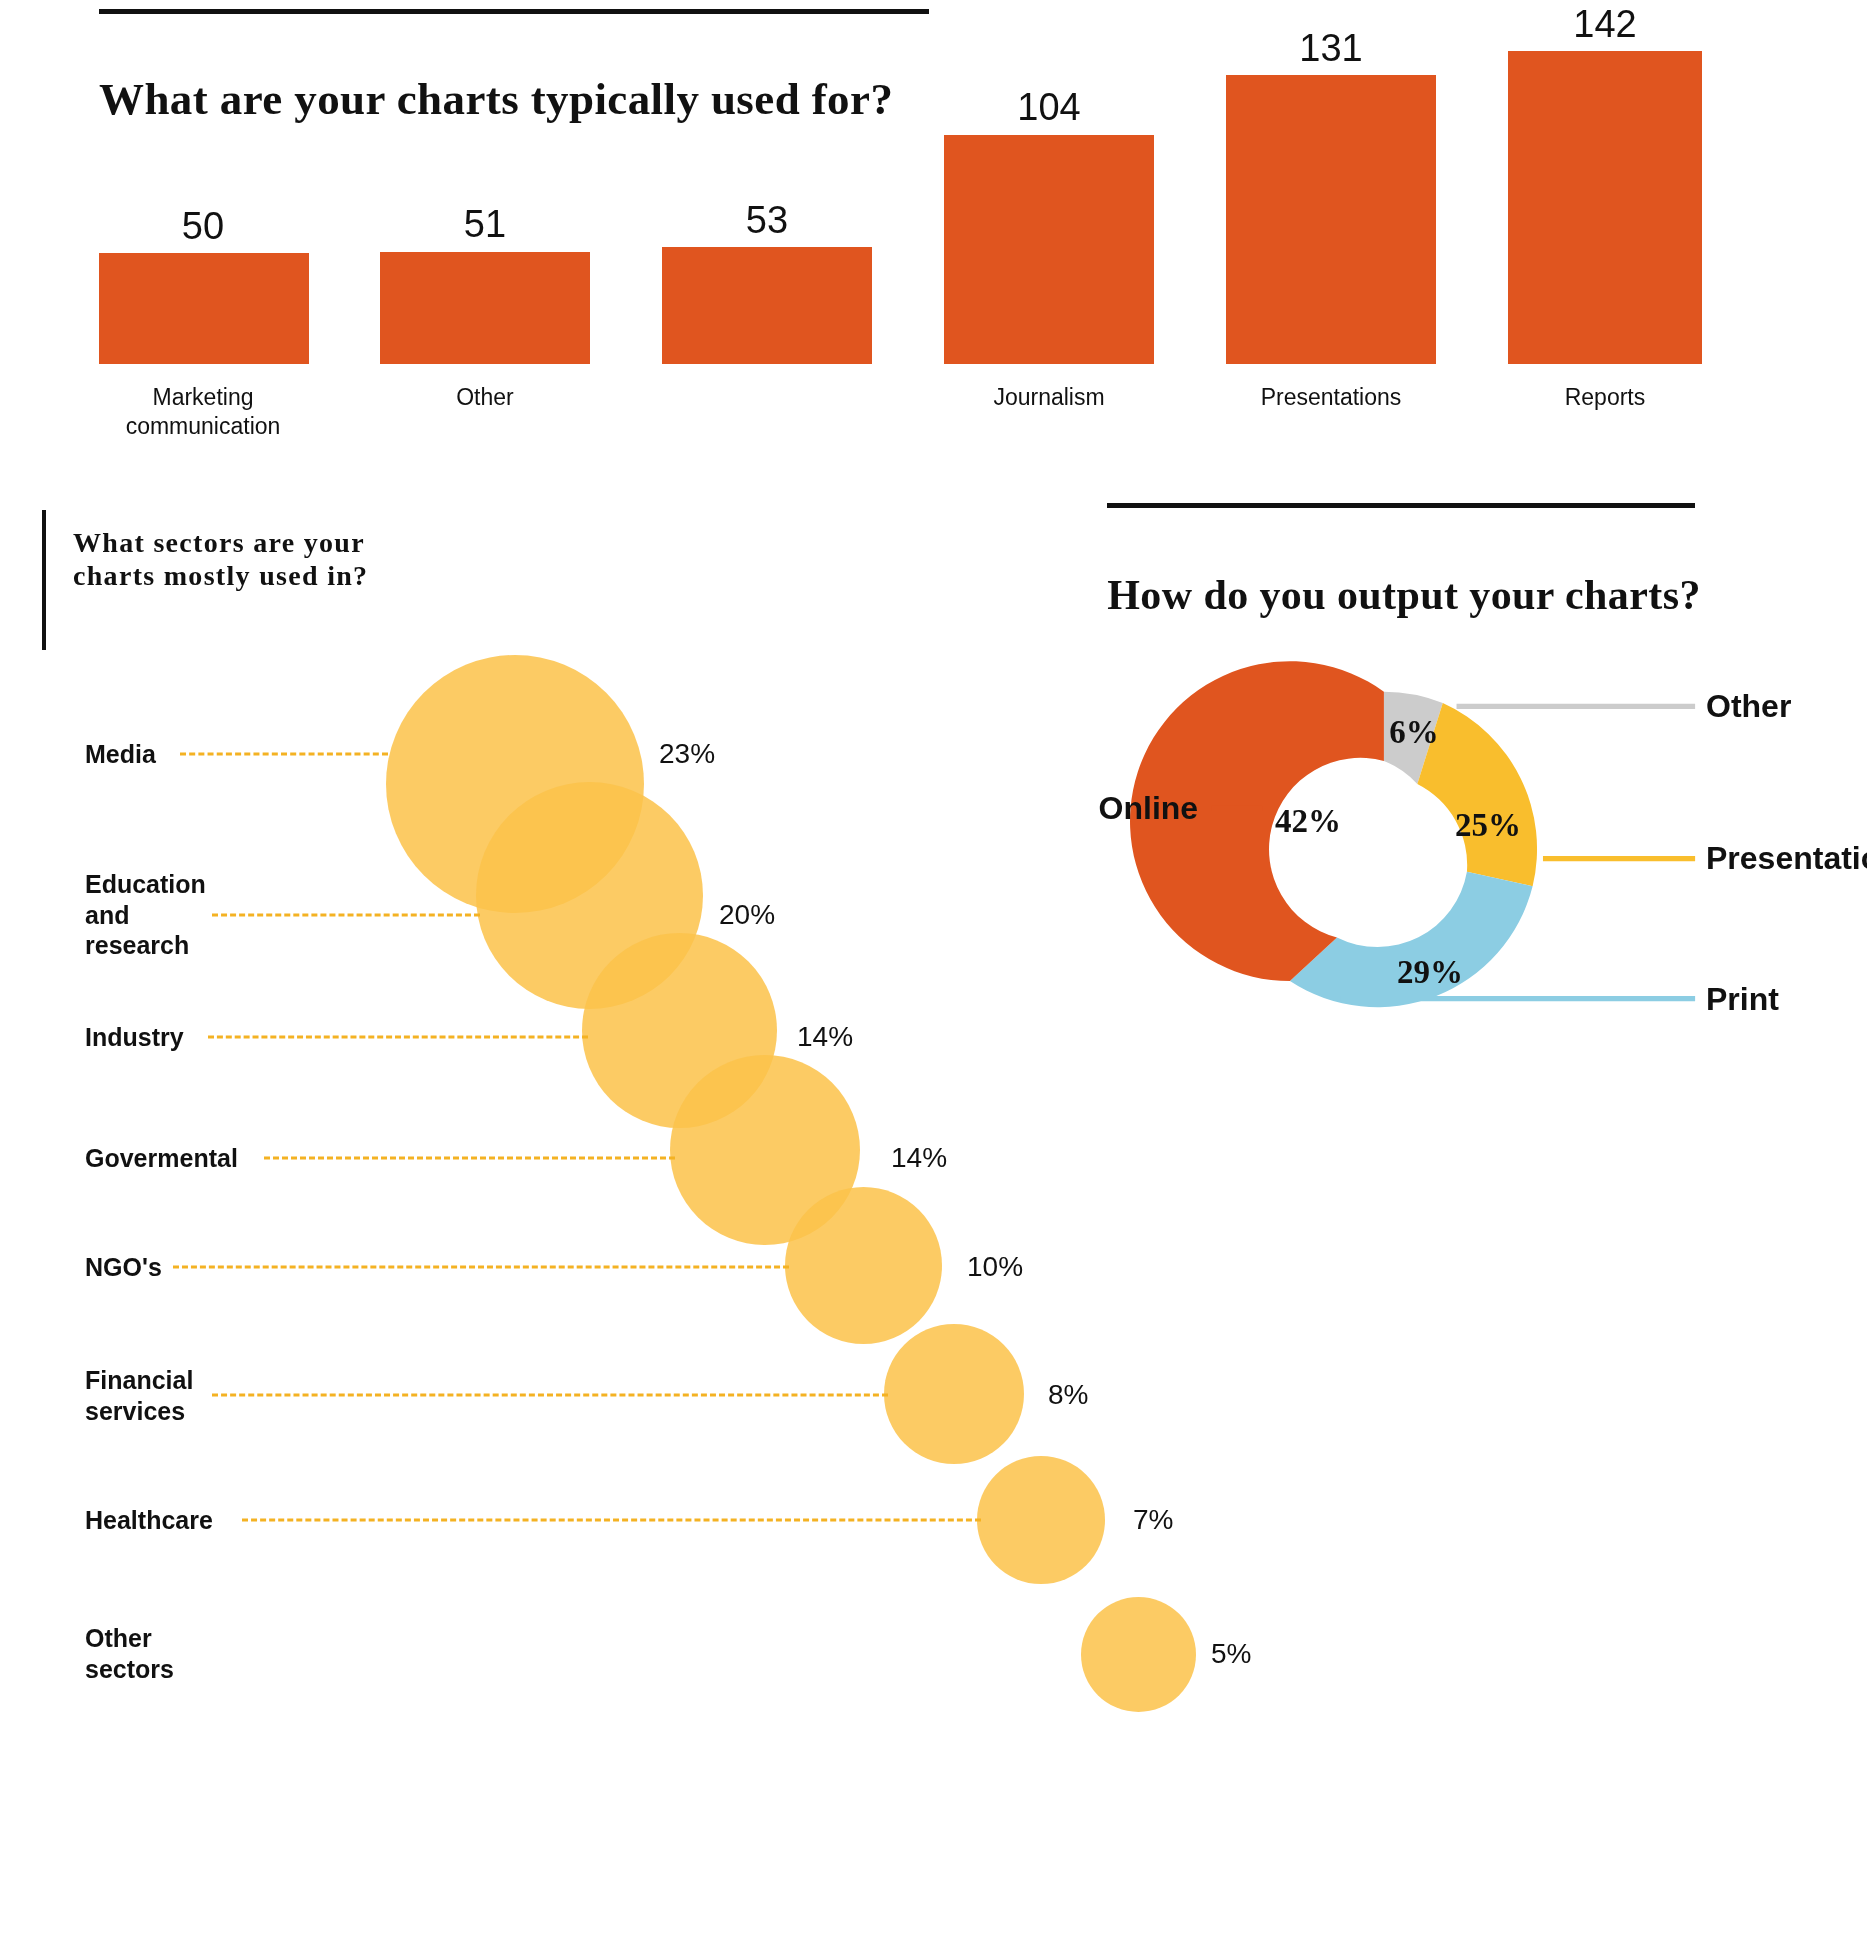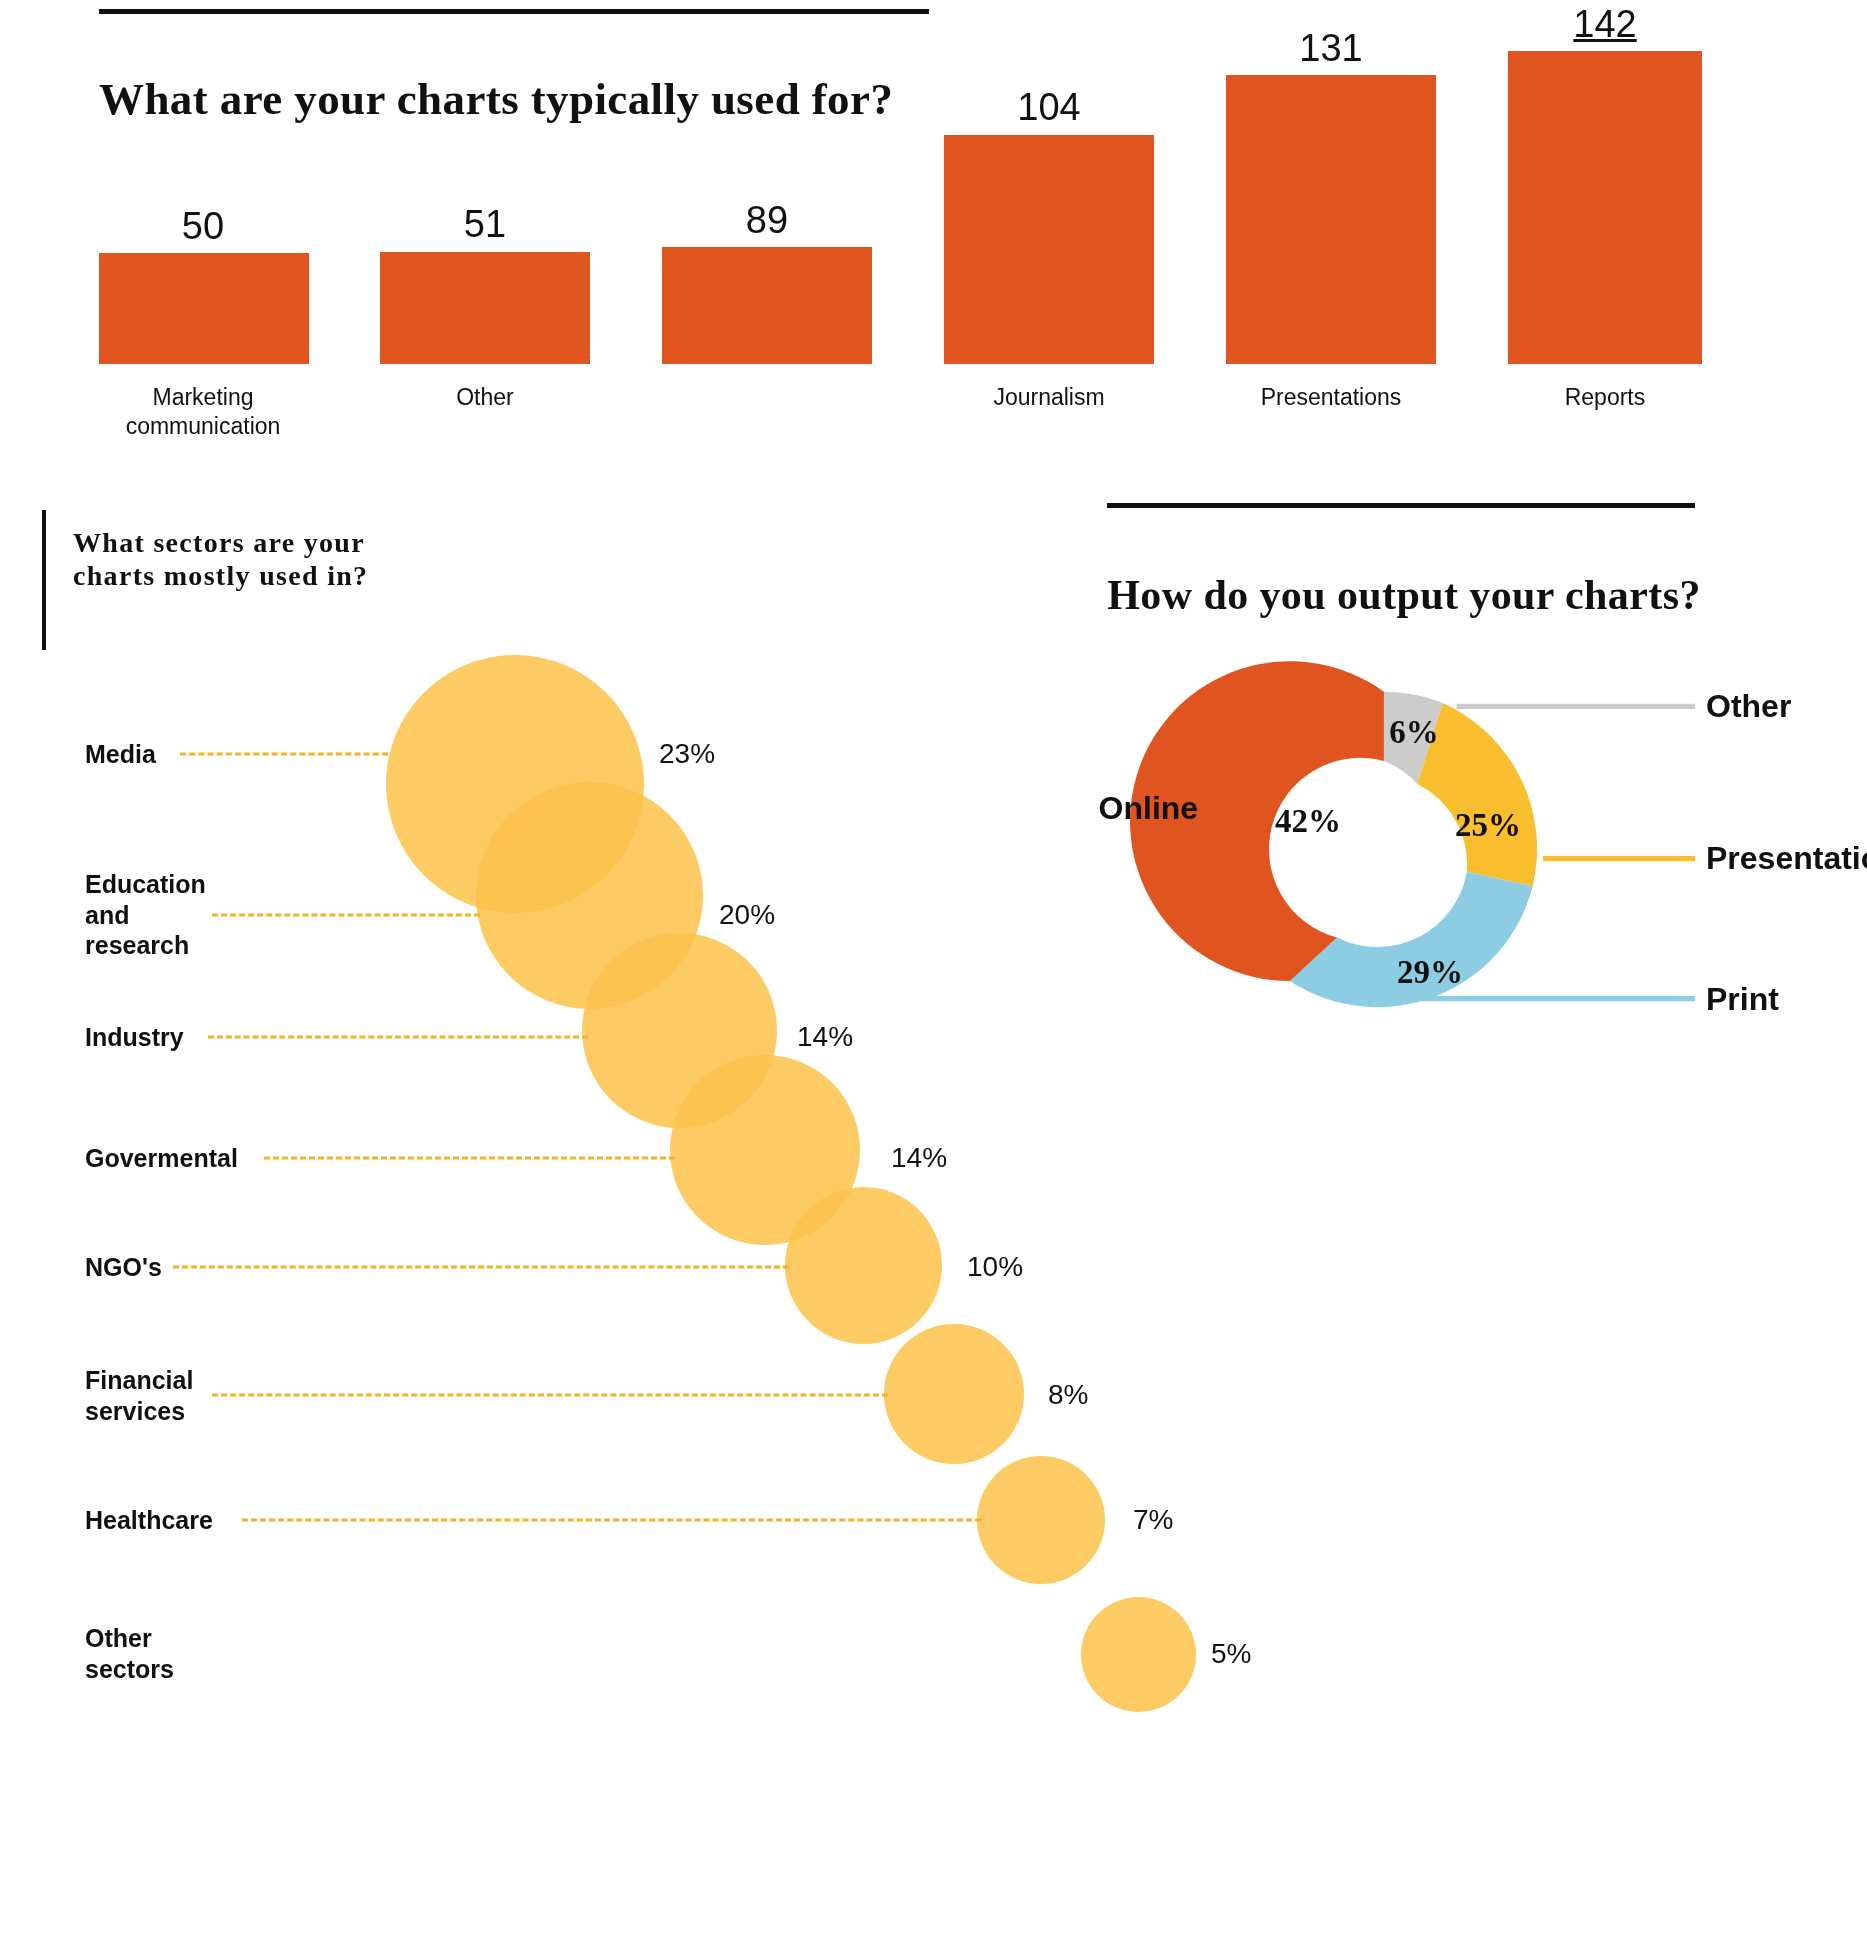--- a/index.html
+++ b/index.html
@@ -132,24 +132,24 @@
 
   <div class="bar" style="left:99px; width:210px; height:111px; bottom:86px;"></div>
   <div class="bar" style="left:380px; width:210px; height:112px; bottom:86px;"></div>
   <div class="bar" style="left:662px; width:210px; height:117px; bottom:86px;"></div>
   <div class="bar" style="left:944px; width:210px; height:229px; bottom:86px;"></div>
   <div class="bar" style="left:1226px; width:210px; height:289px; bottom:86px;"></div>
   <div class="bar" style="left:1508px; width:194px; height:313px; bottom:86px;"></div>
 
   <div class="bar-value" style="left:203px; top:205px;">50</div>
   <div class="bar-value" style="left:485px; top:203px;">51</div>
-  <div class="bar-value" style="left:767px; top:199px;">89</div>
+  <div class="bar-value" style="left:767px; top:199px;">53</div>
   <div class="bar-value" style="left:1049px; top:86px;">104</div>
   <div class="bar-value" style="left:1331px; top:27px;">131</div>
-  <div class="bar-value" style="left:1605px; top:2.6px;text-decoration:underline;">142</div>
+  <div class="bar-value" style="left:1605px; top:2.6px;">142</div>
 
   <div class="bar-label" style="left:203px; top:383px;">Marketing
 communication</div>
   <div class="bar-label" style="left:485px; top:383px;">Other</div>
   <div class="bar-label" style="left:1049px; top:383px;text-align:center;">Journalism</div>
   <div class="bar-label" style="left:1331px; top:383px;">Presentations</div>
   <div class="bar-label" style="left:1605px; top:383px;">Reports</div>
 </section>
 
 <section id="bubble-chart">

